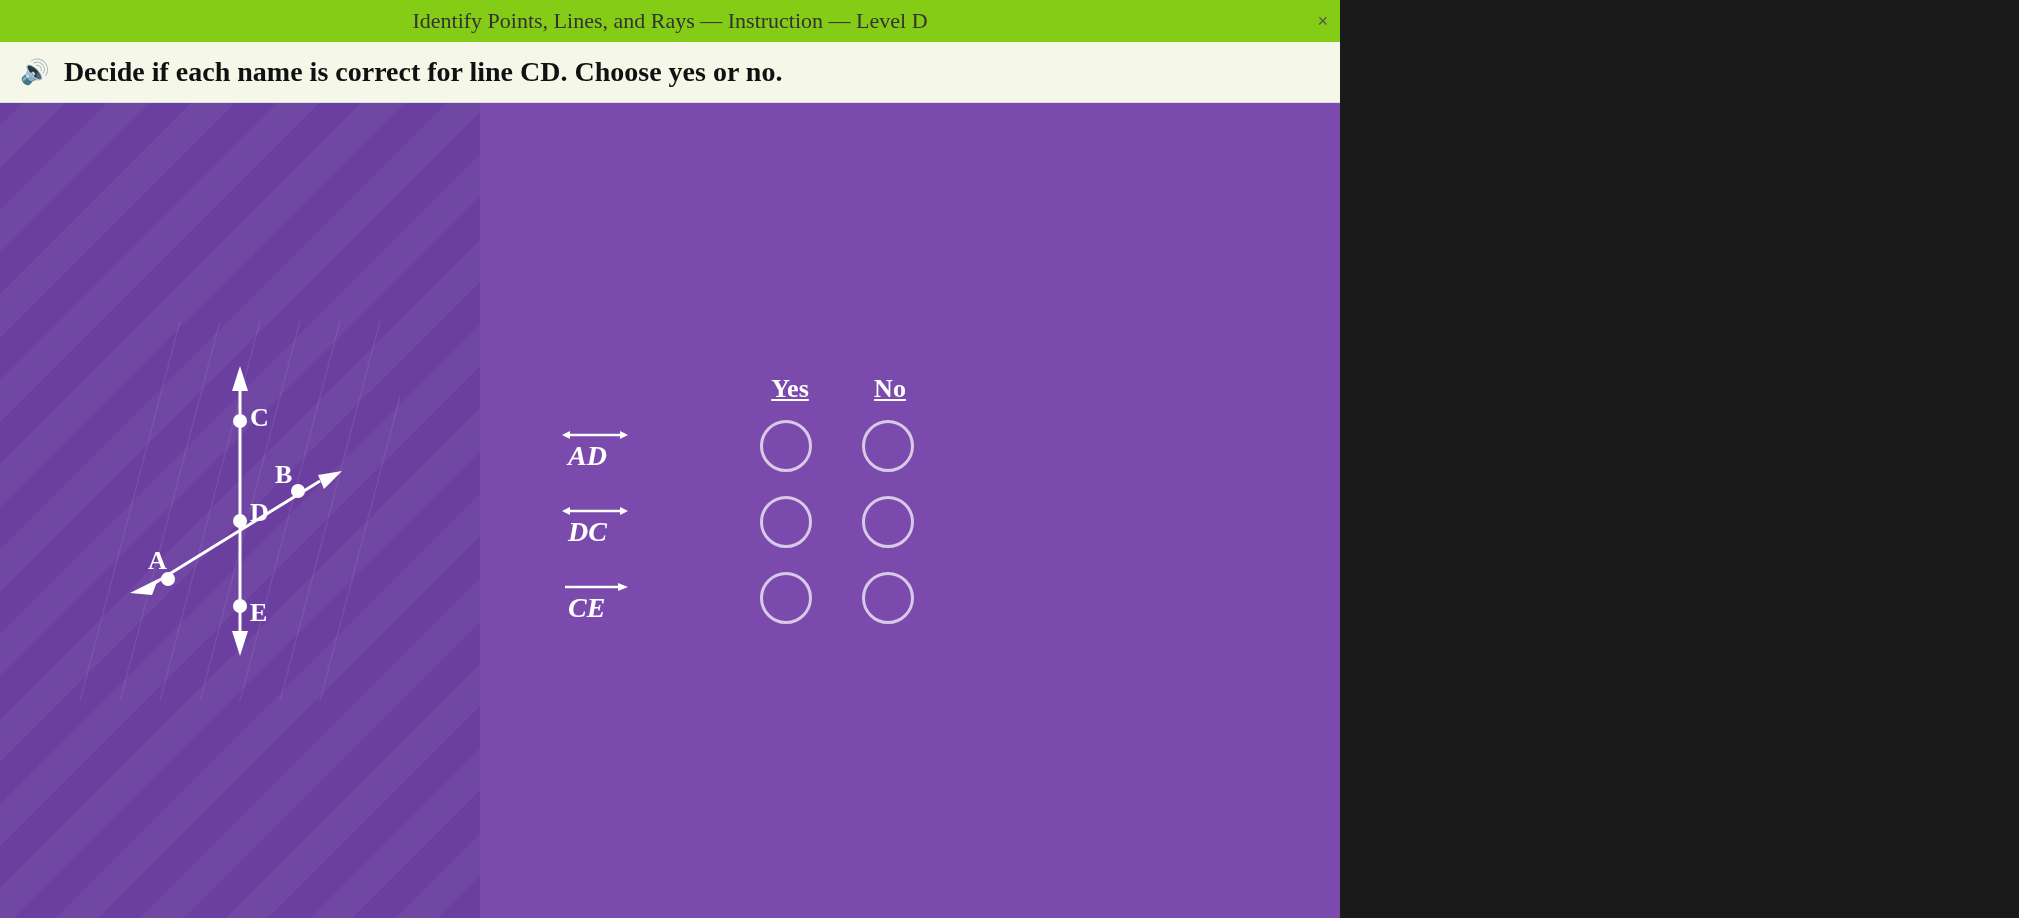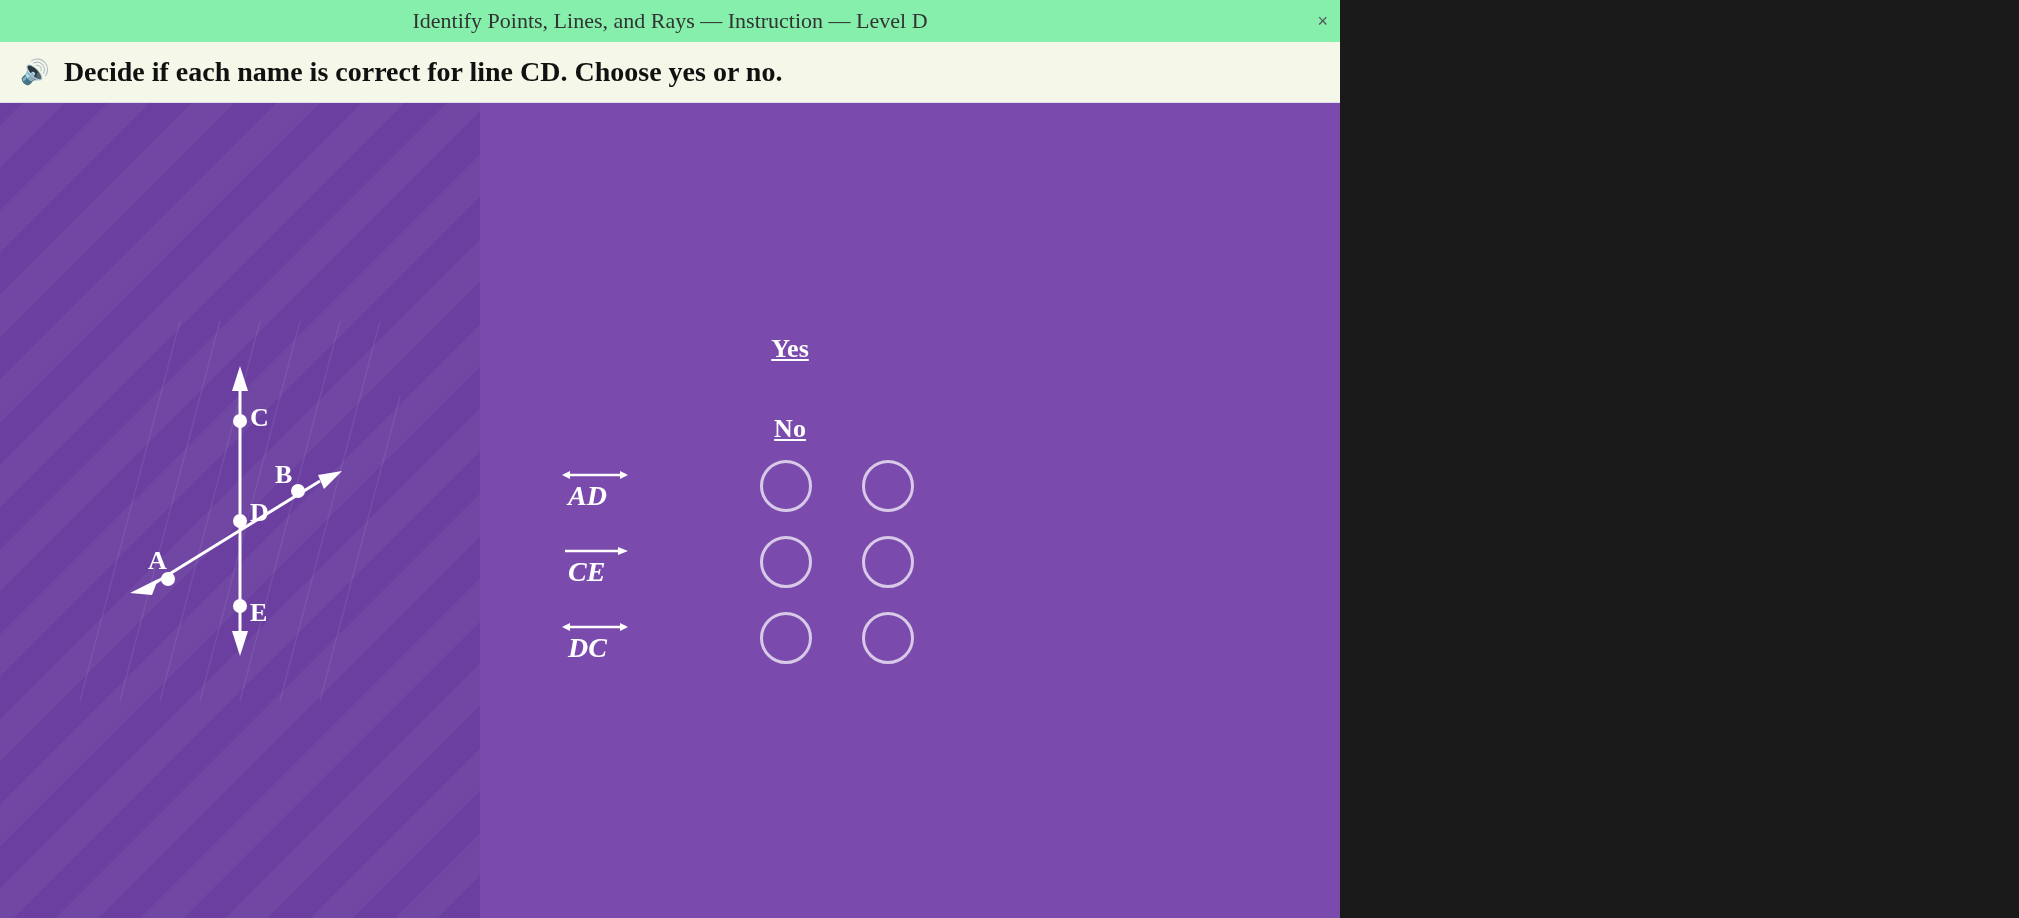--- a/index.html
+++ b/index.html
@@ -16,21 +16,21 @@
     .main-window {
       width: 1340px;
       height: 918px;
       display: flex;
       flex-direction: column;
       position: relative;
       margin-left: 0;
     }
 
     .title-bar {
-      background: #86efac;
+      background: #84cc16;
       padding: 8px 20px;
       display: flex;
       align-items: center;
       justify-content: center;
       position: relative;
       min-height: 36px;
     }
 
     .title-text {
       font-size: 22px;
@@ -111,24 +111,23 @@
       flex: 1;
       display: flex;
       flex-direction: column;
       align-items: flex-start;
       justify-content: center;
       padding: 40px 80px;
     }
 
     .yes-no-header {
       display: flex;
-      gap: 50px;
+      gap: 40px;
       margin-bottom: 16px;
       margin-left: 200px;
-      flex-direction: column;
     }
 
     .col-label {
       font-size: 26px;
       font-weight: bold;
       color: #fff;
       text-decoration: underline;
       width: 60px;
       text-align: center;
     }
@@ -245,35 +244,20 @@
       </div>
 
       <div class="answer-row">
         <div class="answer-label">
           <svg width="70" height="50" viewBox="0 0 70 50">
 
             <line x1="5" y1="14" x2="65" y2="14" stroke="white" stroke-width="2.5"></line>
             <polygon points="2,14 10,10 10,18" fill="white"></polygon>
             <polygon points="68,14 60,10 60,18" fill="white"></polygon>
             <text x="8" y="44" fill="white" font-size="28" font-weight="bold" font-family="Georgia" font-style="italic">AD</text>
-          </svg>
-        </div>
-        <div class="radio-group">
-          <div class="radio-circle"></div>
-          <div class="radio-circle"></div>
-        </div>
-      </div>
-
-      <div class="answer-row">
-        <div class="answer-label">
-          <svg width="70" height="50" viewBox="0 0 70 50">
-
-            <line x1="5" y1="14" x2="60" y2="14" stroke="white" stroke-width="2.5"></line>
-            <polygon points="68,14 58,10 58,18" fill="white"></polygon>
-            <text x="8" y="44" fill="white" font-size="28" font-weight="bold" font-family="Georgia" font-style="italic">CE</text>
           </svg>
         </div>
         <div class="radio-group">
           <div class="radio-circle"></div>
           <div class="radio-circle"></div>
         </div>
       </div>
 
       <div class="answer-row">
         <div class="answer-label">
@@ -283,18 +267,33 @@
             <polygon points="68,14 60,10 60,18" fill="white"></polygon>
             <text x="8" y="44" fill="white" font-size="28" font-weight="bold" font-family="Georgia" font-style="italic">DC</text>
           </svg>
         </div>
         <div class="radio-group">
           <div class="radio-circle"></div>
           <div class="radio-circle"></div>
         </div>
       </div>
 
+      <div class="answer-row">
+        <div class="answer-label">
+          <svg width="70" height="50" viewBox="0 0 70 50">
+
+            <line x1="5" y1="14" x2="60" y2="14" stroke="white" stroke-width="2.5"></line>
+            <polygon points="68,14 58,10 58,18" fill="white"></polygon>
+            <text x="8" y="44" fill="white" font-size="28" font-weight="bold" font-family="Georgia" font-style="italic">CE</text>
+          </svg>
+        </div>
+        <div class="radio-group">
+          <div class="radio-circle"></div>
+          <div class="radio-circle"></div>
+        </div>
+      </div>
+
 
     </div>
   </div>
 </div>
 
 <div class="right-side"></div>
 
 </body></html>

